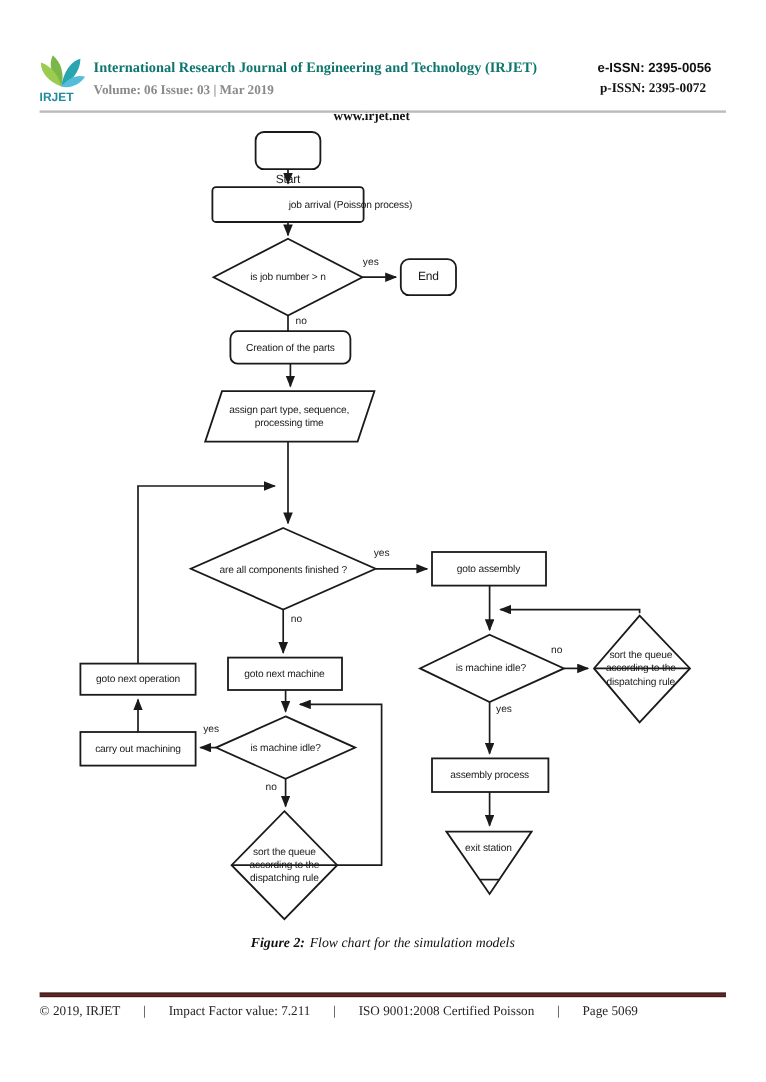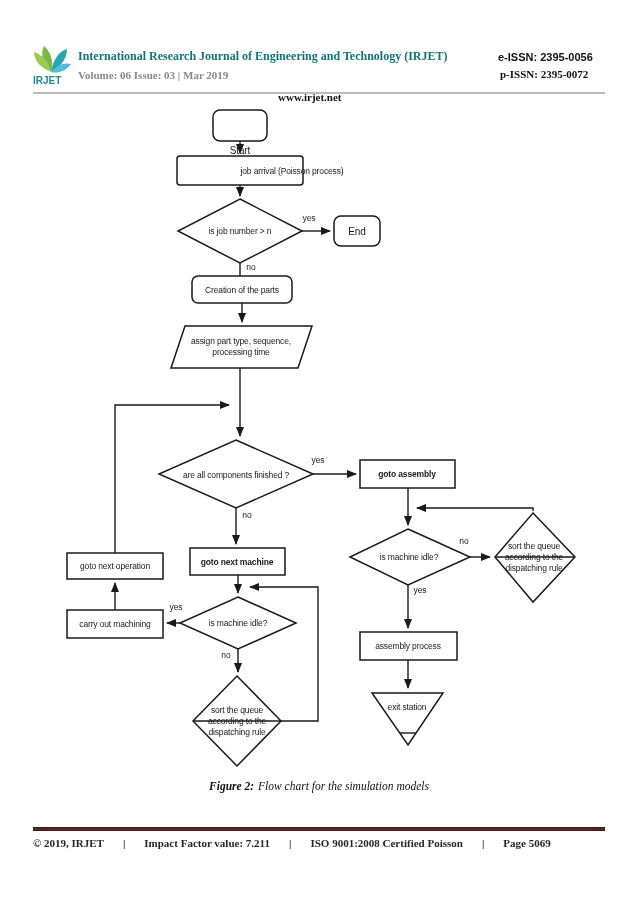--- a/index.html
+++ b/index.html
@@ -29,21 +29,21 @@
 
   
   .caption{position:absolute;left:0;top:780px;width:100%;text-align:center;
            font-family:"Liberation Serif",serif;font-style:italic;font-size:11.5px;color:#111;}
   .caption .cap-label{font-weight:bold;margin-right:4px;text-align:center;}
 
   
   .ftr-bar{position:absolute;left:33px;right:33px;top:827px;height:4px;
            background:linear-gradient(#2b1010,#6b2c28,#3a1513);}
   .ftr-text{position:absolute;left:33px;top:837px;width:572px;display:flex;align-items:center;
-            font-family:"Liberation Serif",serif;font-weight:bold;font-size:11px;color:#262626;}
+            font-family:"Liberation Serif",serif;font-weight:normal;font-size:11px;color:#262626;}
   .ftr-text .sep{margin:0 19px;}
 </style>
 </head>
 <body>
 
 <div class="page">
 
   <svg class="logo" width="42" height="48" viewBox="0 0 42 48">
     <path d="M20,30 C12,22 9,12 13,4 C20,10 23,20 20,30" fill="#7ab648"></path>
     <path d="M20,30 C10,26 3,19 3,10 C12,13 18,21 20,30" fill="#9ccc4f"></path>
@@ -114,22 +114,22 @@
   <div class="lbl" style="left:240px;top:126px;font-size:10px;margin-top:24px;">Start</div>
   <div class="lbl" style="left:256px;top:171px;margin-left:36px;">job arrival (Poisson process)</div>
   <div class="lbl" style="left:240px;top:231px;">is job number &gt; n</div>
   <div class="lbl" style="left:357px;top:231px;font-size:10px;">End</div>
   <div class="lbl" style="left:242px;top:290px;">Creation of the parts</div>
   <div class="lbl" style="left:241px;top:347px;text-align:center;">
     <div>assign part type, sequence,</div>
     <div>processing time</div>
   </div>
   <div class="lbl" style="left:236px;top:475px;">are all components finished ?</div>
-  <div class="lbl" style="left:407px;top:474px;font-weight:bold;">goto assembly</div>
-  <div class="lbl" style="left:237px;top:562px;font-weight:bold;">goto next machine</div>
+  <div class="lbl" style="left:407px;top:474px;">goto assembly</div>
+  <div class="lbl" style="left:237px;top:562px;">goto next machine</div>
   <div class="lbl" style="left:115px;top:566px;">goto next operation</div>
   <div class="lbl" style="left:115px;top:624px;text-align:center;">carry out machining</div>
   <div class="lbl" style="left:238px;top:623px;">is machine idle?</div>
   <div class="lbl" style="left:237px;top:721px;">
     <div>sort the queue</div>
     <div>according to the</div>
     <div>dispatching rule</div>
   </div>
   <div class="lbl" style="left:409px;top:557px;">is machine idle?</div>
   <div class="lbl" style="left:534px;top:557px;">

